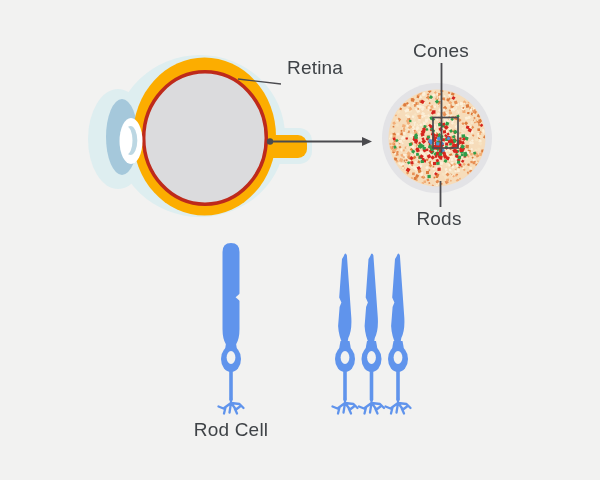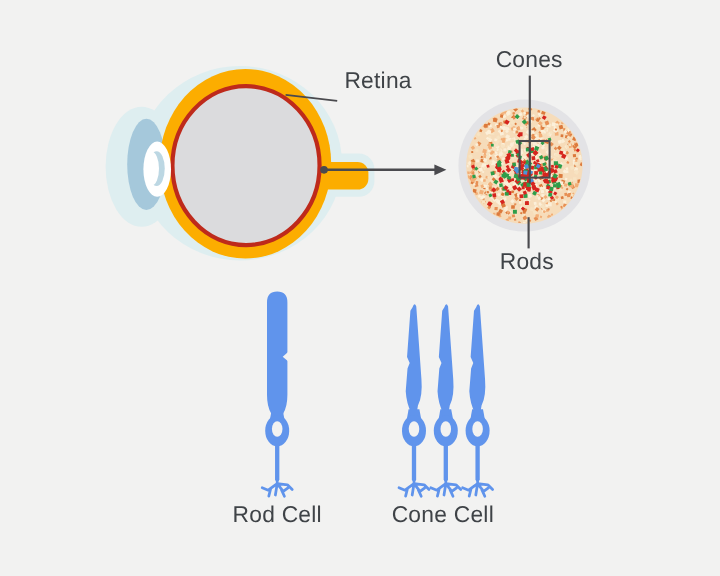--- a/index.html
+++ b/index.html
@@ -988,14 +988,13 @@
       <use href="#cell-base" transform="translate(371.5 0)"></use>
       <use href="#cone-blade" transform="translate(398 0)"></use>
       <use href="#cell-base" transform="translate(398 0)"></use>
     </g>
   </svg>
 
   <div class="label" id="retina-label">Retina</div>
   <div class="label centered" id="cones-label">Cones</div>
   <div class="label centered" id="rods-label">Rods</div>
   <div class="label centered" id="rod-cell-label">Rod Cell</div>
-  <div class="label centered" id="cone-cell-label">Cone Cell</div>
 </div>
 
 </body></html>

